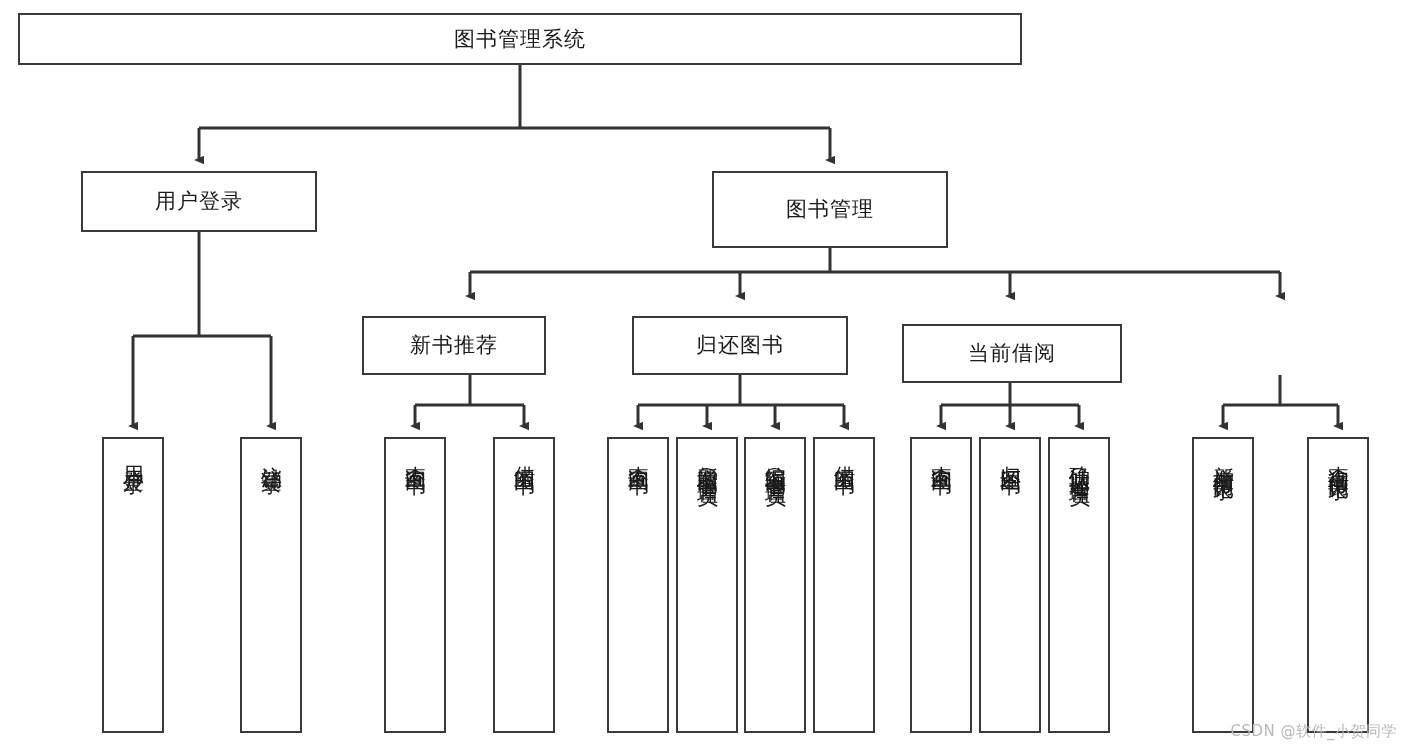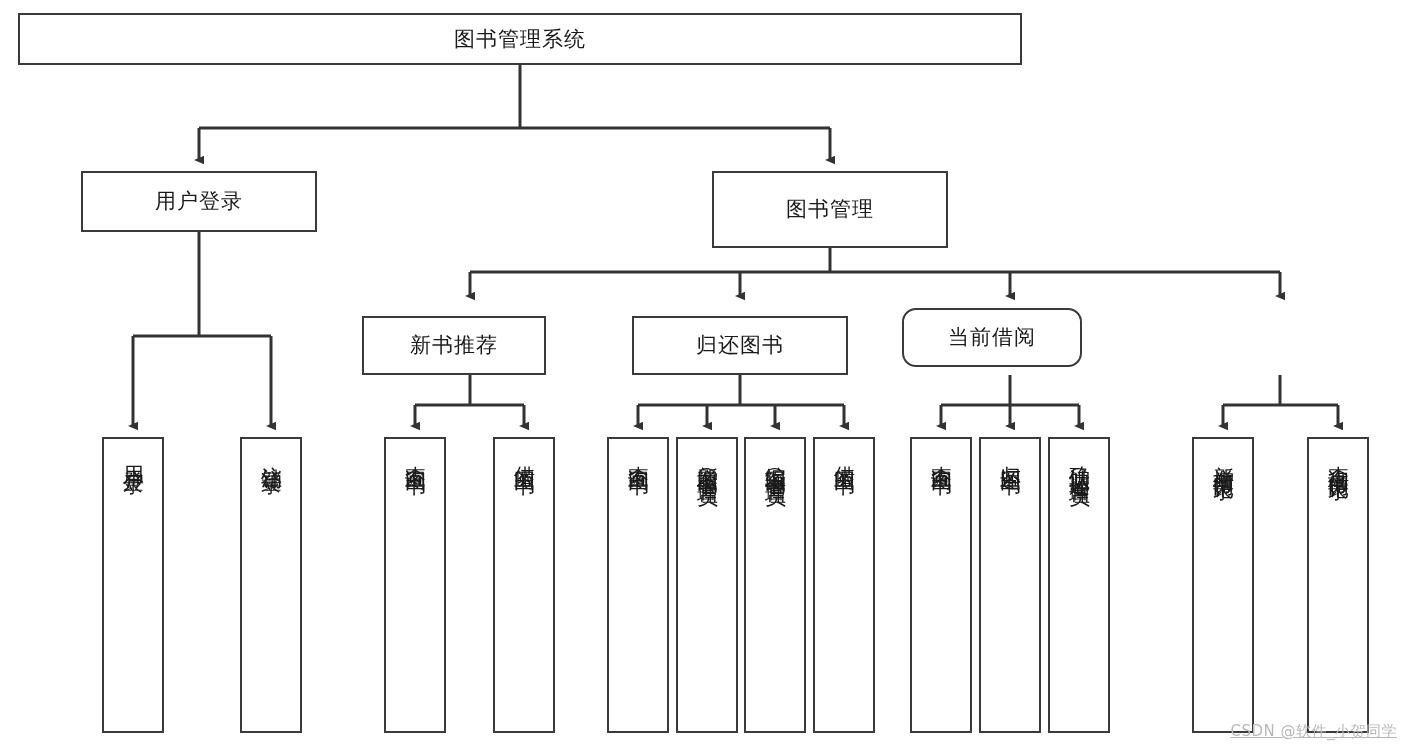--- a/index.html
+++ b/index.html
@@ -59,21 +59,20 @@
     line-height: 1;
   }
   .watermark {
     position: absolute;
     right: 8px;
     bottom: 6px;
     font-size: 15px;
     color: #b9b9b9;
     letter-spacing: 0.5px;
     white-space: nowrap;
-    text-decoration: underline;
   }
 </style>
 </head>
 <body>
 
 <div id="diagram-root">
 
   <svg class="wires" viewBox="0 0 1405 747">
     <defs>
       <marker id="arrowhead" markerWidth="10" markerHeight="10" refX="4.2" refY="5" orient="auto" markerUnits="userSpaceOnUse">
@@ -136,21 +135,21 @@
   <div class="node horiz" style="left:712px; top:171px; width:236px; height:77px;">
     <span class="node-label">图书管理</span>
   </div>
 
   <div class="node horiz" style="left:362px; top:316px; width:184px; height:59px;">
     <span class="node-label">新书推荐</span>
   </div>
   <div class="node horiz" style="left:632px; top:316px; width:216px; height:59px;">
     <span class="node-label">归还图书</span>
   </div>
-  <div class="node horiz" style="left:902px; top:308px; width:180px; height:59px;border-radius:14px;">
+  <div class="node horiz" style="left:902px; top:324px; width:220px; height:59px;">
     <span class="node-label">当前借阅</span>
   </div>
 
   <div class="node vert" style="left:102px; top:437px; width:62px; height:296px;">
     <span class="node-label">用户登录</span>
   </div>
   <div class="node vert" style="left:240px; top:437px; width:62px; height:296px;">
     <span class="node-label">注销登录</span>
   </div>
 

